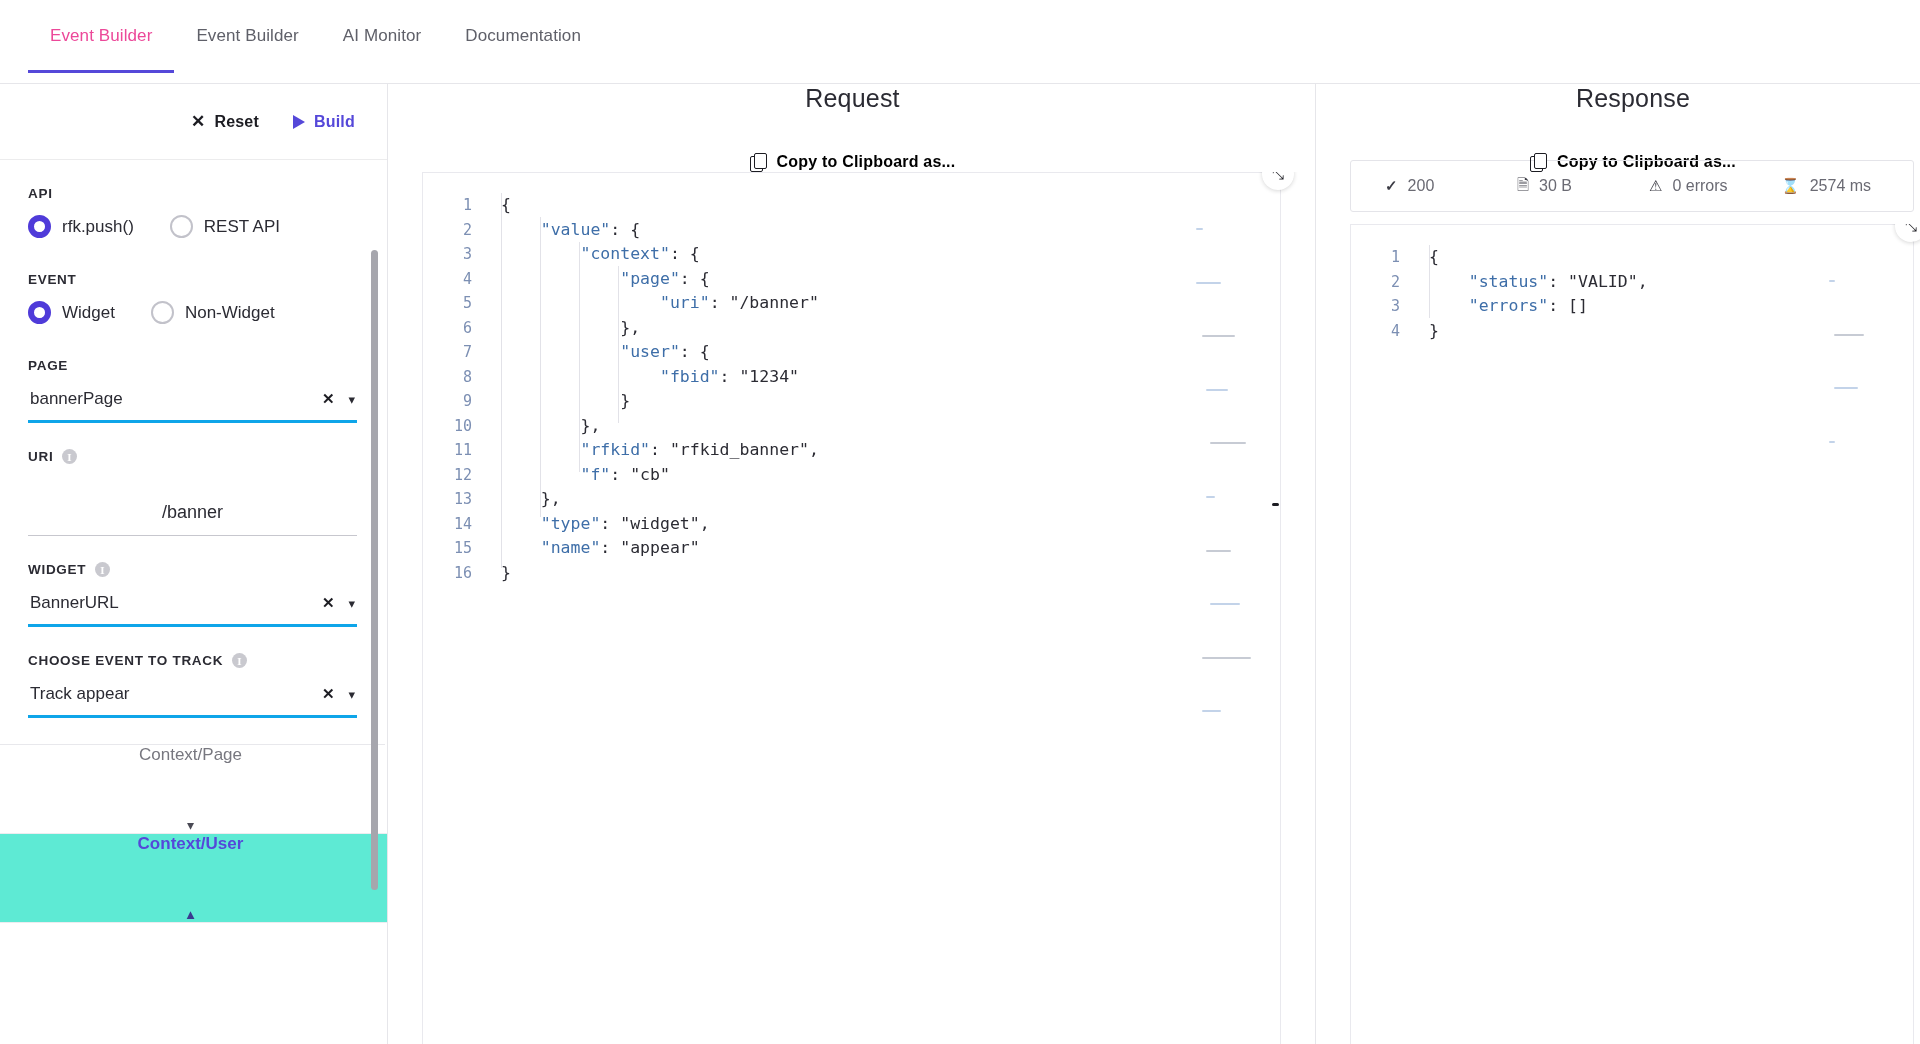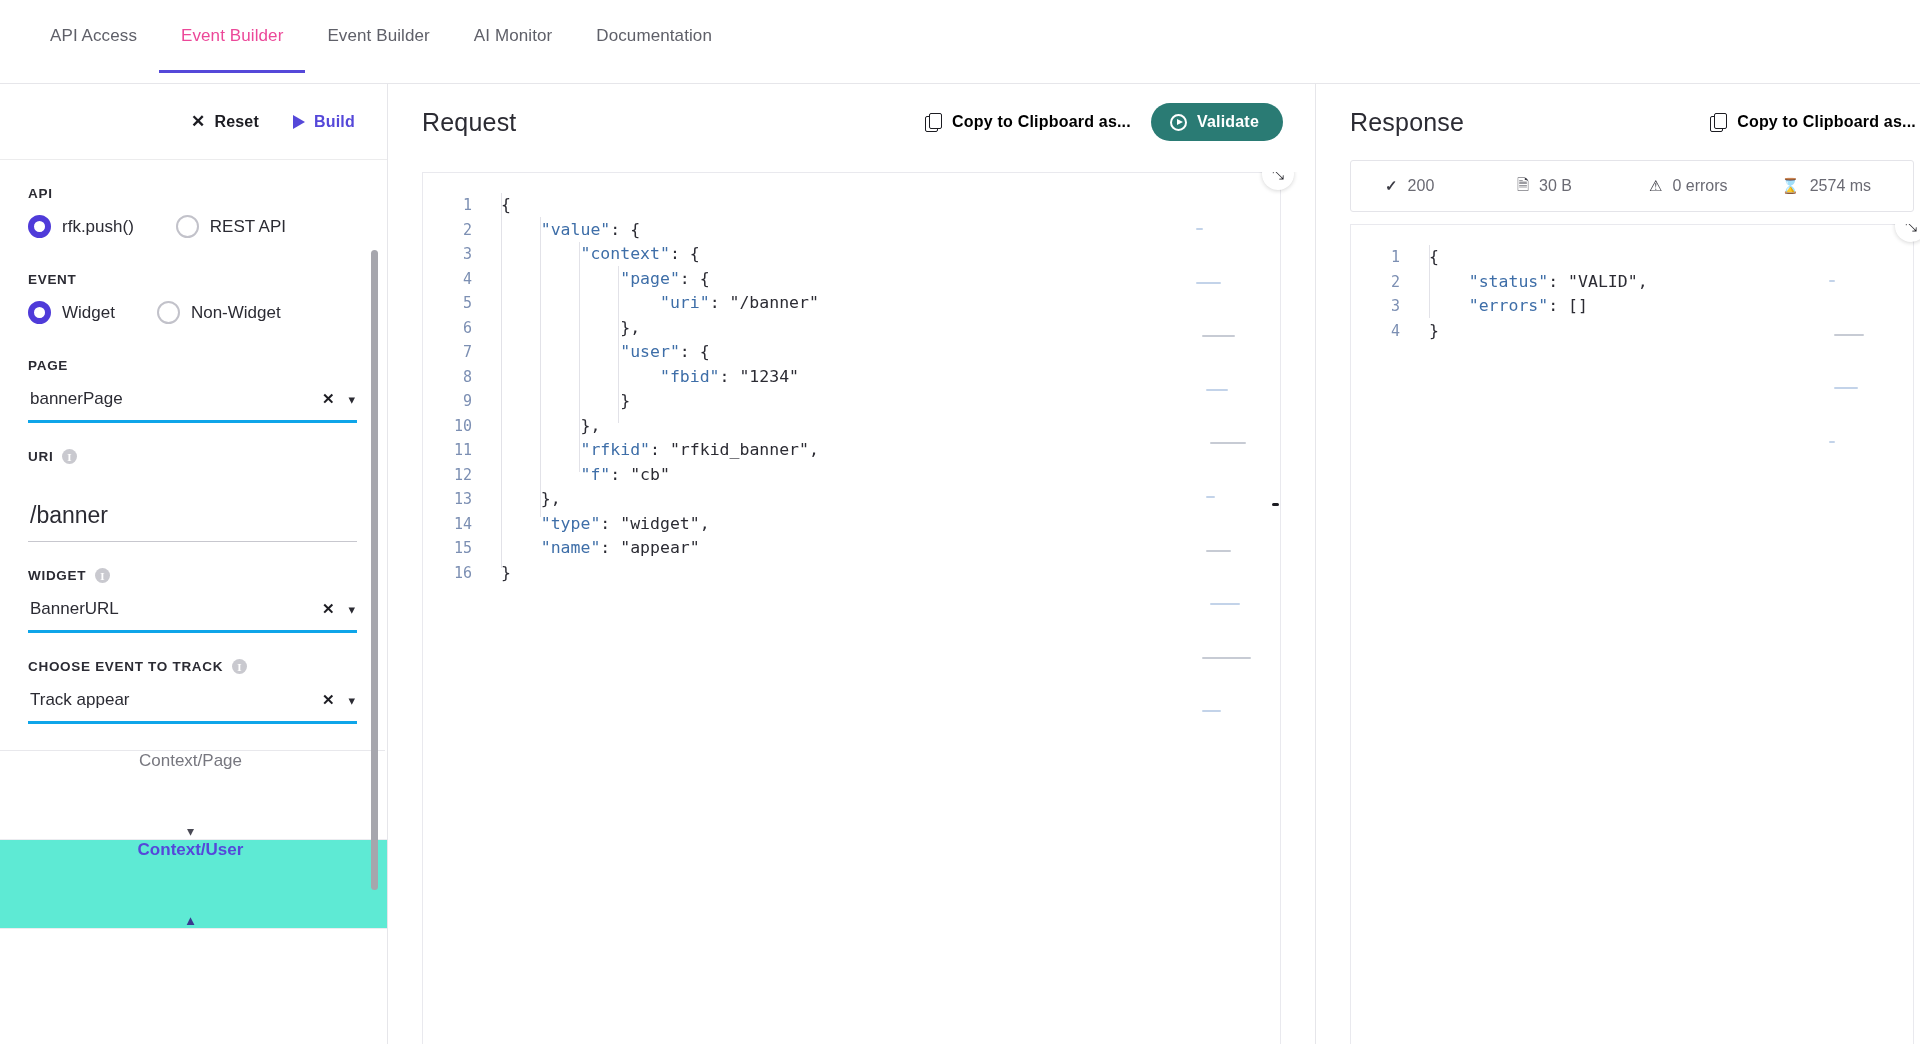--- a/index.html
+++ b/index.html
@@ -87,21 +87,21 @@
     display: flex; align-items: center; gap: 9px;
     margin-bottom: 8px;
   }
   .info-dot {
     width: 15px; height: 15px; border-radius: 50%;
     background: #c9c9cf; color: #fff;
     font-size: 11px; font-weight: 700;
     display: inline-flex; align-items:center; justify-content:center;
     font-family: "Liberation Serif", serif;
   }
-  .radio-row { display: flex; align-items: center; gap: 24px; margin: 14px 0 34px 0; }
+  .radio-row { display: flex; align-items: center; gap: 18px; margin: 14px 0 34px 0; }
   .radio-item { display: flex; align-items: center; gap: 11px; cursor: pointer; }
   .radio-item + .radio-item { margin-left: 18px; }
   .radio {
     width: 23px; height: 23px; border-radius: 50%;
     border: 2px solid #c2c2ca; background: #fff;
     display: inline-block; position: relative; flex: 0 0 23px;
   }
   .radio.on { border: 6px solid #4f3bd9; background:#fff; }
   .radio.on::after {
     content:""; position:absolute; left:50%; top:50%;
@@ -116,24 +116,24 @@
     border-bottom: 3px solid #0ea5e9;
     padding: 8px 2px 11px 2px;
     min-height: 42px;
   }
   .select-val { flex: 1; font-size: 17px; color: #2b2b33; }
   .sel-clear { font-size: 15px; font-weight: 700; color:#1c1c22; cursor:pointer; padding: 0 10px; }
   .sel-caret { color:#2b2b33; font-size: 13px; cursor:pointer; padding-left:4px;}
   .text-row {
     border-bottom: 1px solid #c7c7ce;
     padding: 30px 2px 12px 2px;
-    font-size: 23px;
+    font-size: 18px;
     color: #2b2b33;
     min-height: 60px;
-    display:flex; align-items:flex-end;
+    display:flex; align-items:flex-end;justify-content:center;
   }
   .divider-full { height:1px; background:#e8e8ec; margin: 26px -28px 0 -28px; }
 
   .accordion-item {
     height: 89px;
     display:flex; align-items:center; justify-content:space-between;
     padding: 0 34px 0 28px;
     border-bottom: 1px solid #ececf0;
     cursor: pointer;
     font-size: 17px;
@@ -156,20 +156,21 @@
     background:#fff;
     position: relative;
   }
   .pane-request { flex: 0 0 928px; width: 928px; border-right: 1px solid #e6e6ea; }
   .pane-response { flex: 1; }
   .pane-header {
     height: 76px;
     display:flex; align-items:center;
     padding: 0 32px 0 34px;
     gap: 20px;
+    flex-direction: column;
   }
   .pane-title { font-size: 25px; color:#2b2b33; letter-spacing:.2px; }
   .pane-header .spacer { flex:1; }
   .copy-btn {
     display:flex; align-items:center; gap:11px;
     font-size: 16px; font-weight:700; color:#000000; cursor:pointer;
     letter-spacing:.2px;
   }
   .copy-icon { position: relative; width: 16px; height: 18px; display:inline-block; }
   .copy-icon::before {
@@ -283,21 +284,20 @@
   }
   .ed-vthumb {
     position:absolute; right:1px; width: 7px; height: 3px;
     background:#1c1c22; border-radius:2px;
   }
 </style>
 </head>
 <body>
 
 <div class="topnav">
-  <div class="topnav-tab">API Access</div>
   <div class="topnav-tab active">Event Builder</div>
   <div class="topnav-tab">Event Builder</div>
   <div class="topnav-tab">AI Monitor</div>
   <div class="topnav-tab">Documentation</div>
 </div>
 
 <div class="body-wrap">
 
   <div class="sidebar">
 

